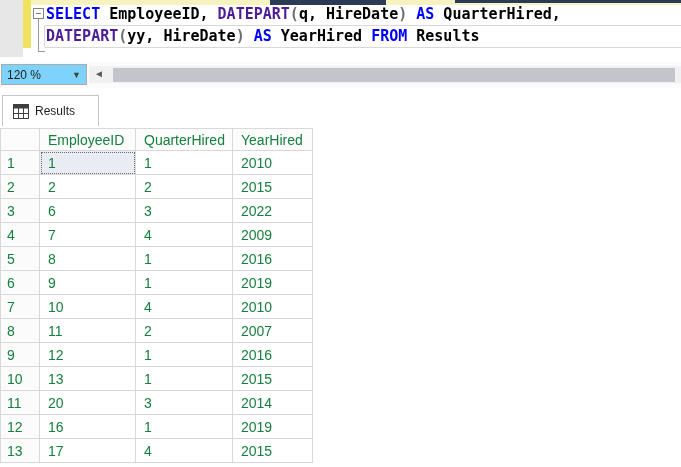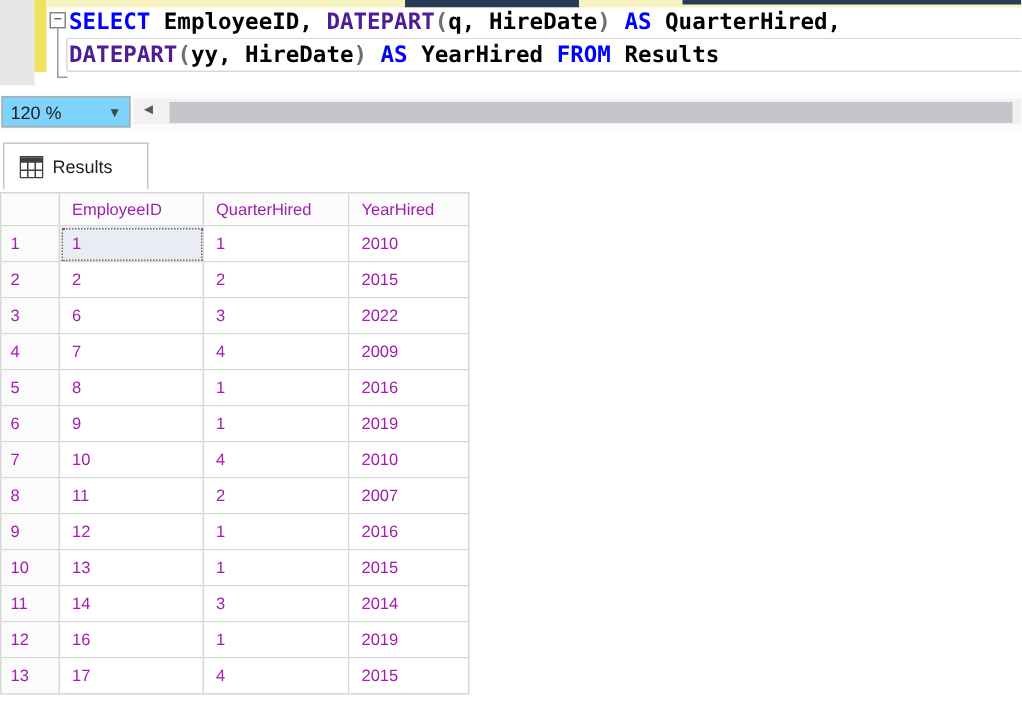--- a/index.html
+++ b/index.html
@@ -63,21 +63,21 @@
   .tab {
     position:absolute; display:flex; align-items:center; gap:6px;
     font-size:12px; color:#1e1e1e; padding:0 10px; cursor:pointer;
     border:1px solid #c6c6c6; background:#fafafa;
   }
   .tab.active { left:2px; top:7px; height:31px; width:97px; background:#ffffff; border-bottom:none; z-index:2; }
   .tab.inactive { left:100px; top:10px; height:28px; width:114px; }
   .tab .icon { display:inline-flex; width:16px; height:15px; }
 
   
-  #grid { position:absolute; left:0; top:128px; font-size:11px; color:#a21caf; }
+  #grid { position:absolute; left:0; top:128px; font-size:14px; color:#15803d; }
   .grid-row { display:flex; height:24px; }
   .grid-row.header { height:23px; }
   .gcell {
     border-right:1px solid #d8d8d8; border-bottom:1px solid #d8d8d8;
     padding-left:8px; display:flex; align-items:center; background:#ffffff;
     overflow:hidden; white-space:nowrap;
   }
   .grid-row > .gcell:first-child { border-left:1px solid #d8d8d8; }
   .grid-row.header .gcell { border-top:1px solid #d8d8d8; background:#fcfcfc; }
   .rowhead { background:#fbfbfb; padding-left:6px; }
@@ -192,21 +192,21 @@
       <div class="gcell cell" style="width: 80px;">2016</div>
     </div>
     <div class="grid-row">
       <div class="gcell rowhead" style="width: 40px;">10</div>
       <div class="gcell cell" style="width: 96px;">13</div>
       <div class="gcell cell" style="width: 97px;">1</div>
       <div class="gcell cell" style="width: 80px;">2015</div>
     </div>
     <div class="grid-row">
       <div class="gcell rowhead" style="width: 40px;">11</div>
-      <div class="gcell cell" style="width: 96px;">14</div>
+      <div class="gcell cell" style="width: 96px;">20</div>
       <div class="gcell cell" style="width: 97px;">3</div>
       <div class="gcell cell" style="width: 80px;">2014</div>
     </div>
     <div class="grid-row">
       <div class="gcell rowhead" style="width: 40px;">12</div>
       <div class="gcell cell" style="width: 96px;">16</div>
       <div class="gcell cell" style="width: 97px;">1</div>
       <div class="gcell cell" style="width: 80px;">2019</div>
     </div>
     <div class="grid-row">

